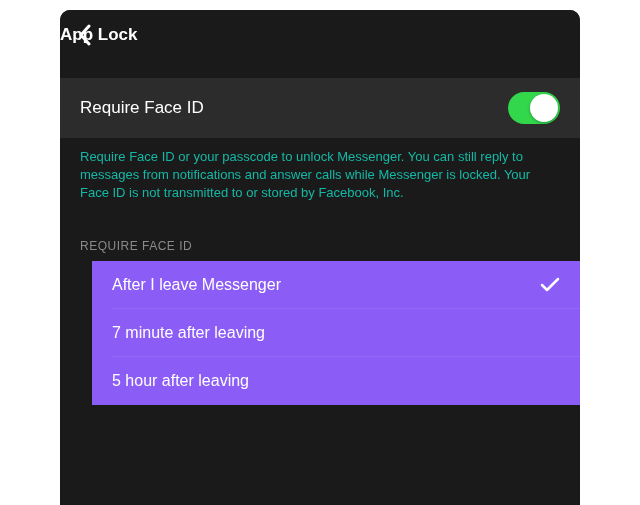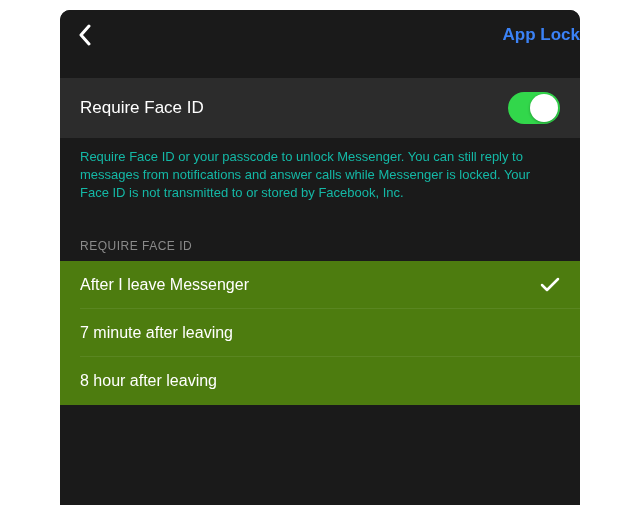--- a/index.html
+++ b/index.html
@@ -35,24 +35,24 @@
       left: 18px;
       top: 50%;
       transform: translateY(-50%);
       cursor: pointer;
       display: flex;
       align-items: center;
       justify-content: center;
     }
     .nav-title {
       flex: 1;
-      text-align: right;
+      text-align: left;
       font-size: 17px;
       font-weight: 600;
-      color: #3b82f6;
+      color: #ffffff;
     }
     .spacer {
       height: 18px;
       background: #1a1a1a;
     }
     .toggle-row {
       background: #2c2c2c;
       padding: 14px 20px;
       display: flex;
       align-items: center;
@@ -88,21 +88,22 @@
       color: #14b8a6;
     }
     .section-header {
       padding: 18px 20px 8px 20px;
       font-size: 12px;
       letter-spacing: 0.5px;
       color: #8a8a8a;
       text-transform: uppercase;
     }
     .options {
-      background: #4d7c0f;
+      background: #8b5cf6;
+      margin-left: 32px;
     }
     .option-row {
       padding: 15px 20px;
       display: flex;
       align-items: center;
       justify-content: space-between;
       cursor: pointer;
       position: relative;
     }
     .option-row:not(:last-child)::after {
@@ -157,17 +158,17 @@
       <span class="check">
         <svg width="20" height="16" viewBox="0 0 20 16">
           <polyline points="2,8 7,13 18,2" fill="none" stroke="#fff" stroke-width="2.5" stroke-linecap="round" stroke-linejoin="round"></polyline>
         </svg>
       </span>
     </div>
     <div class="option-row">
       <span class="option-label">7 minute after leaving</span>
     </div>
     <div class="option-row">
-      <span class="option-label">8 hour after leaving</span>
+      <span class="option-label">5 hour after leaving</span>
     </div>
   </div>
 
 </div>
 
 </body></html>

